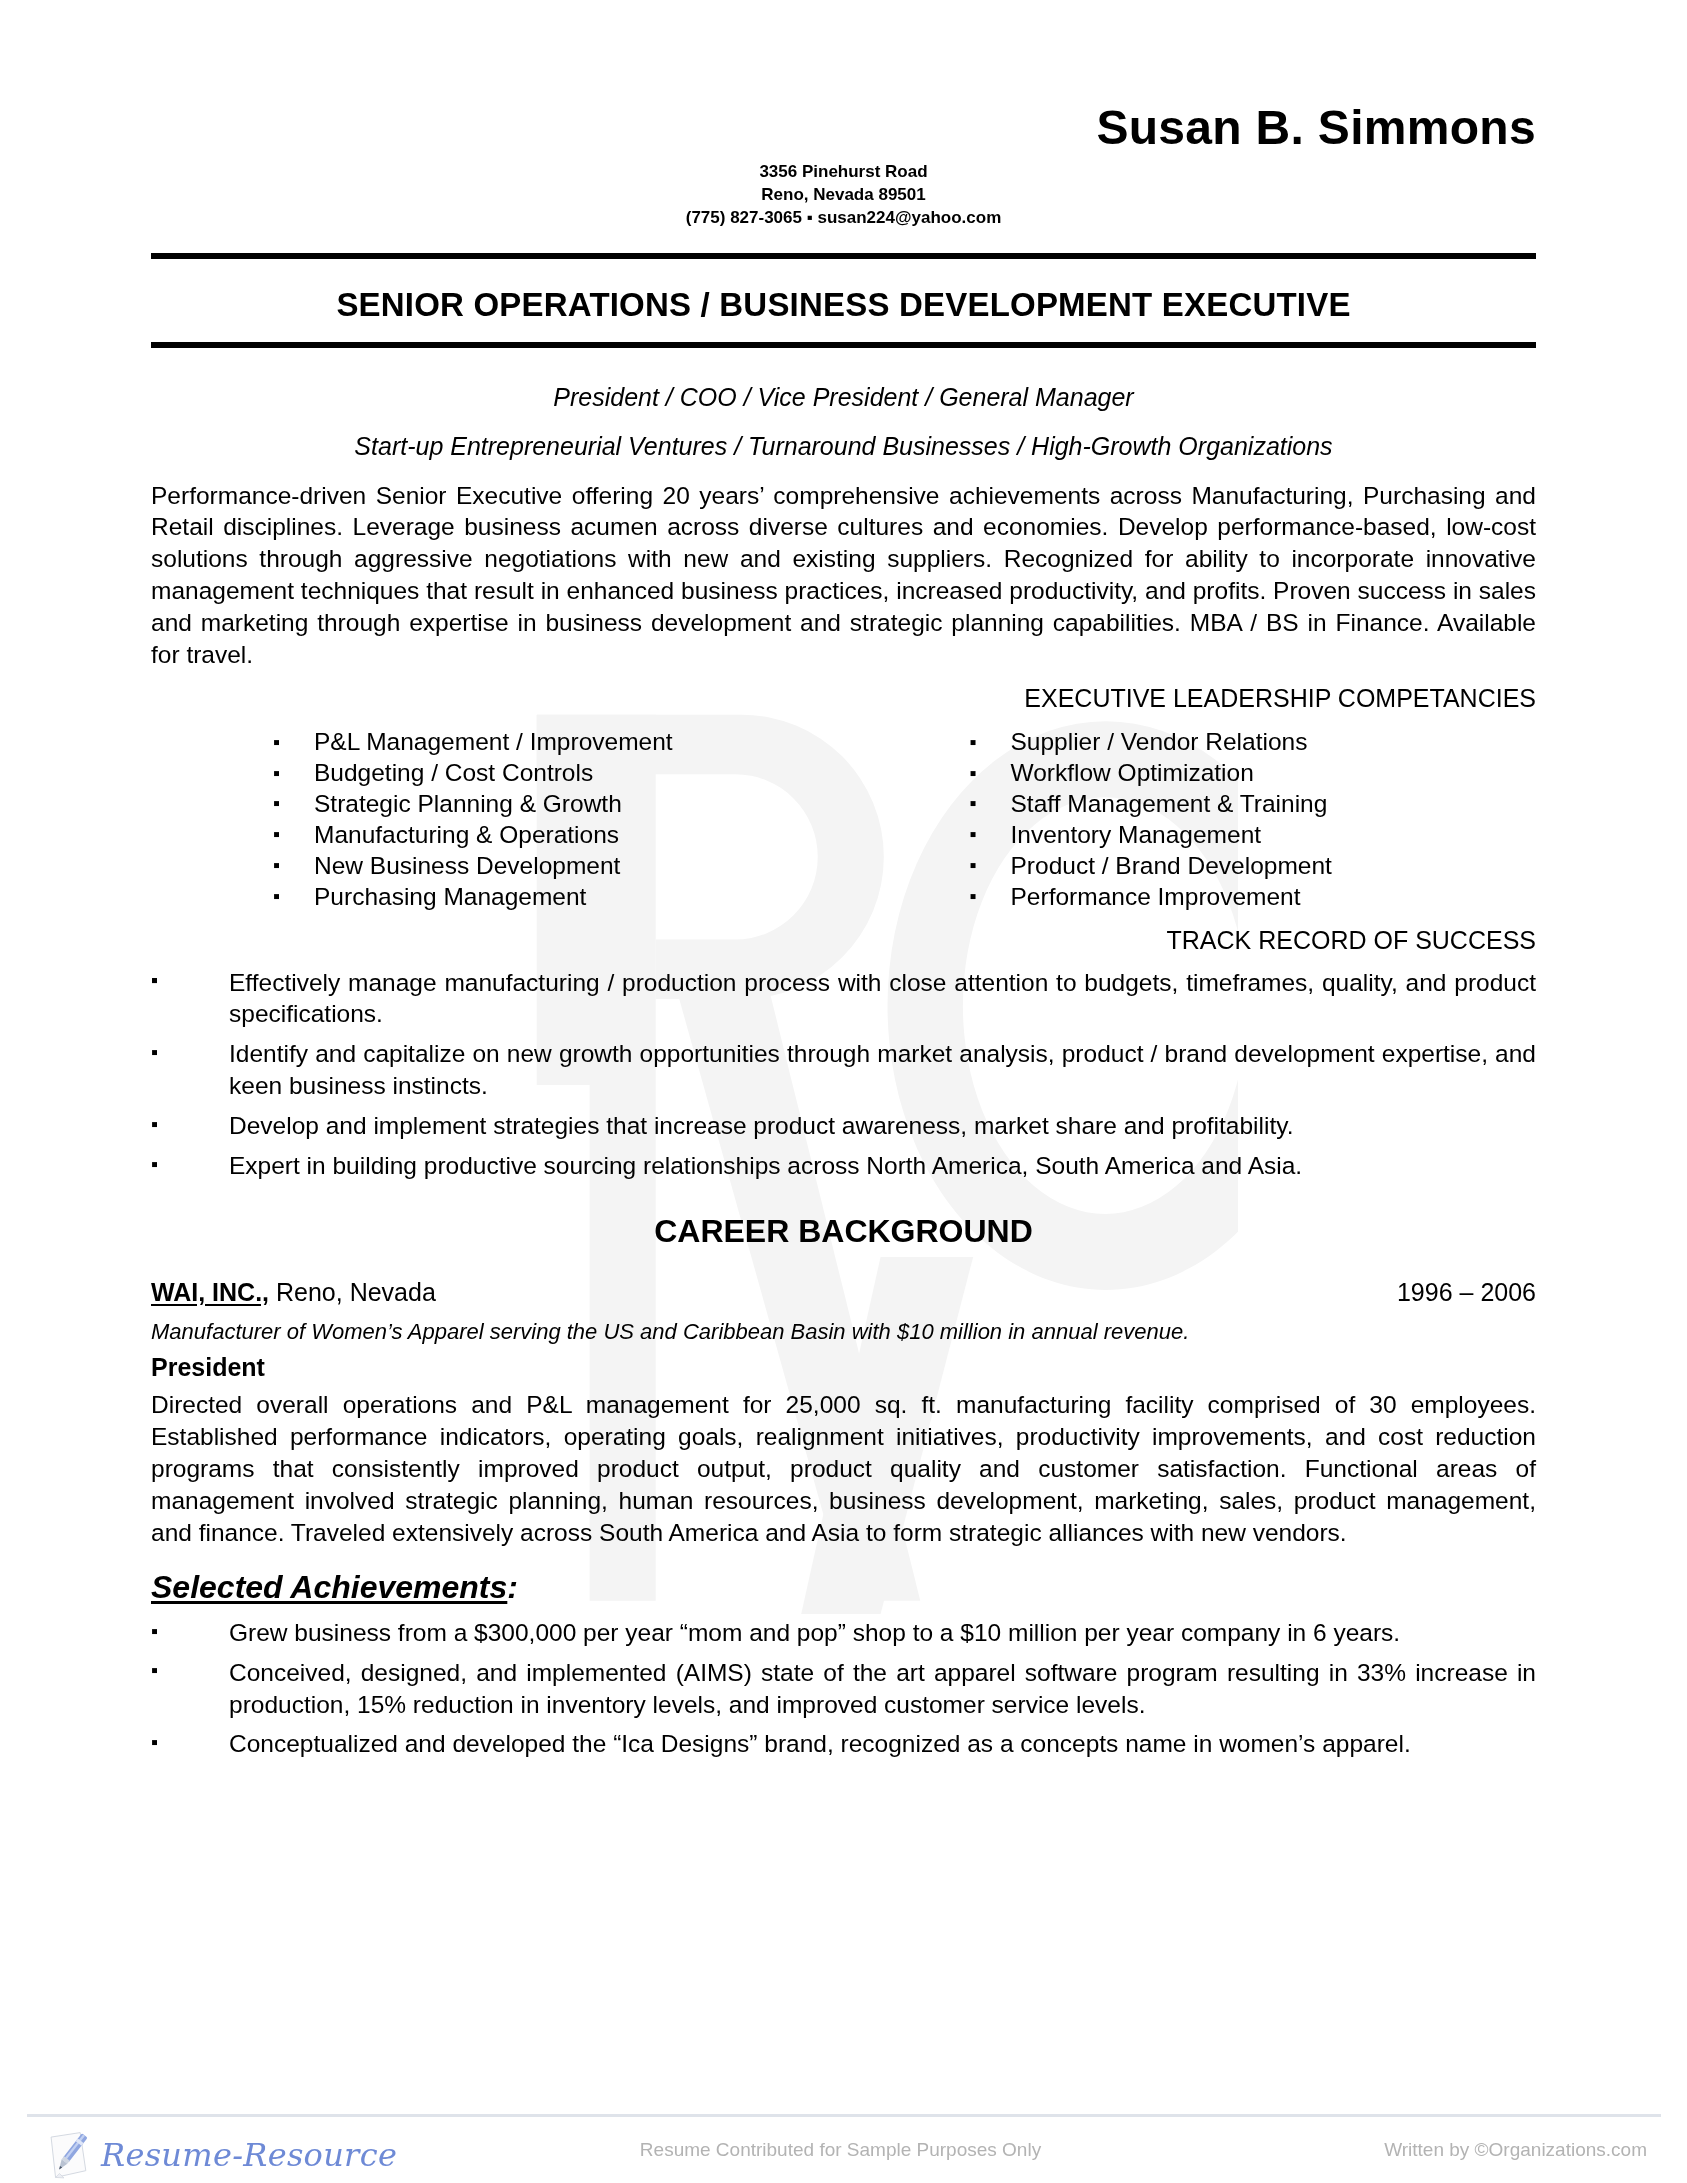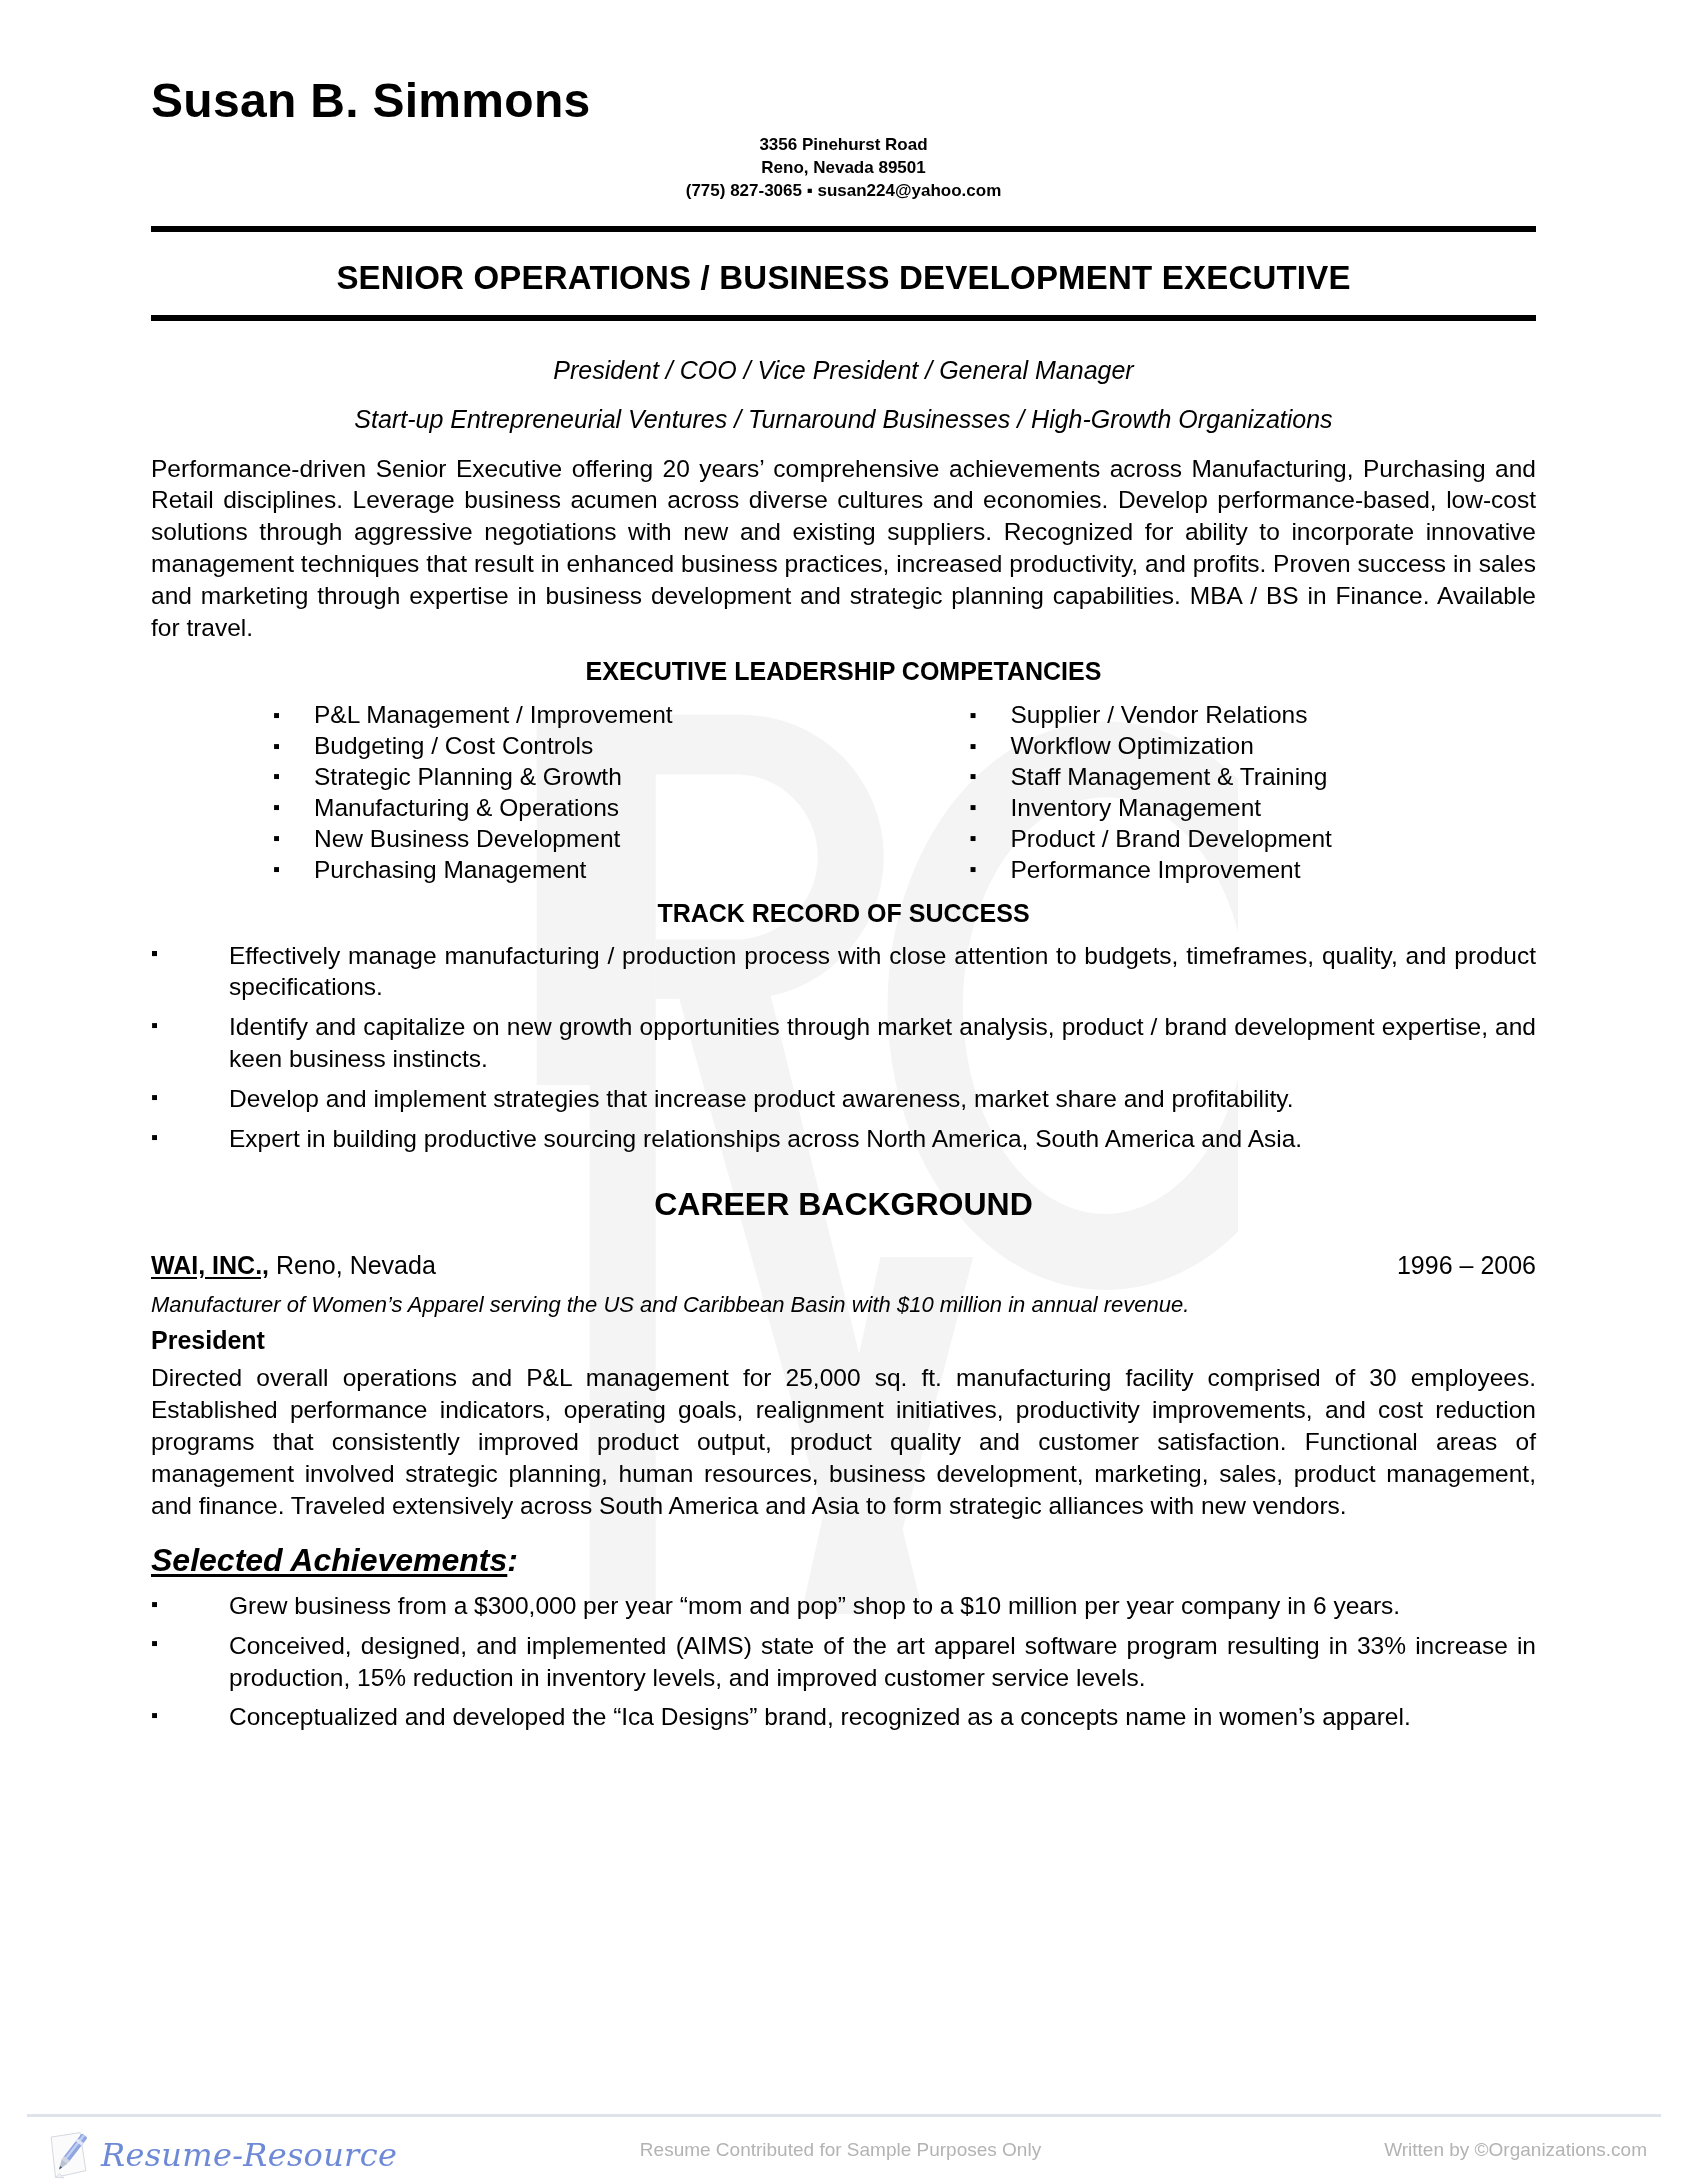--- a/index.html
+++ b/index.html
@@ -43,25 +43,25 @@
   .content {
     position: absolute;
     left: 151px;
     top: 0px;
     width: 1385px;
     z-index: 2;
   }
 
   
   .cand-name {
-    text-align: left;
+    text-align: right;
     font-size: 48px;
     font-weight: bold;
     letter-spacing: 0.3px;
-    margin-top: 77px;
+    margin-top: 104px;
     line-height: 1.0;
   }
   .cand-line {
     text-align: center;
     font-size: 17px;
     font-weight: bold;
     line-height: 1.33;
     margin-top: 9.3px;
   }
   .cand-line + .cand-line { margin-top: 0; }
@@ -99,23 +99,23 @@
     text-align: justify;
     text-align-last: left;
     font-size: 24.5px;
     line-height: 1.30;
     margin-top: 17px;
     hyphens: none;
   }
 
   
   .sec-head {
-    text-align: center;
+    text-align: right;
     font-size: 25px;
-    font-weight: bold;
+    font-weight: normal;
     line-height: 1.1;
   }
   .sec-head-competencies { margin-top: 14.6px; }
   .sec-head-track { margin-top: 14.6px; }
 
   .sec-head-big {
     text-align: center;
     font-size: 32px;
     font-weight: bold;
     line-height: 1.1;

